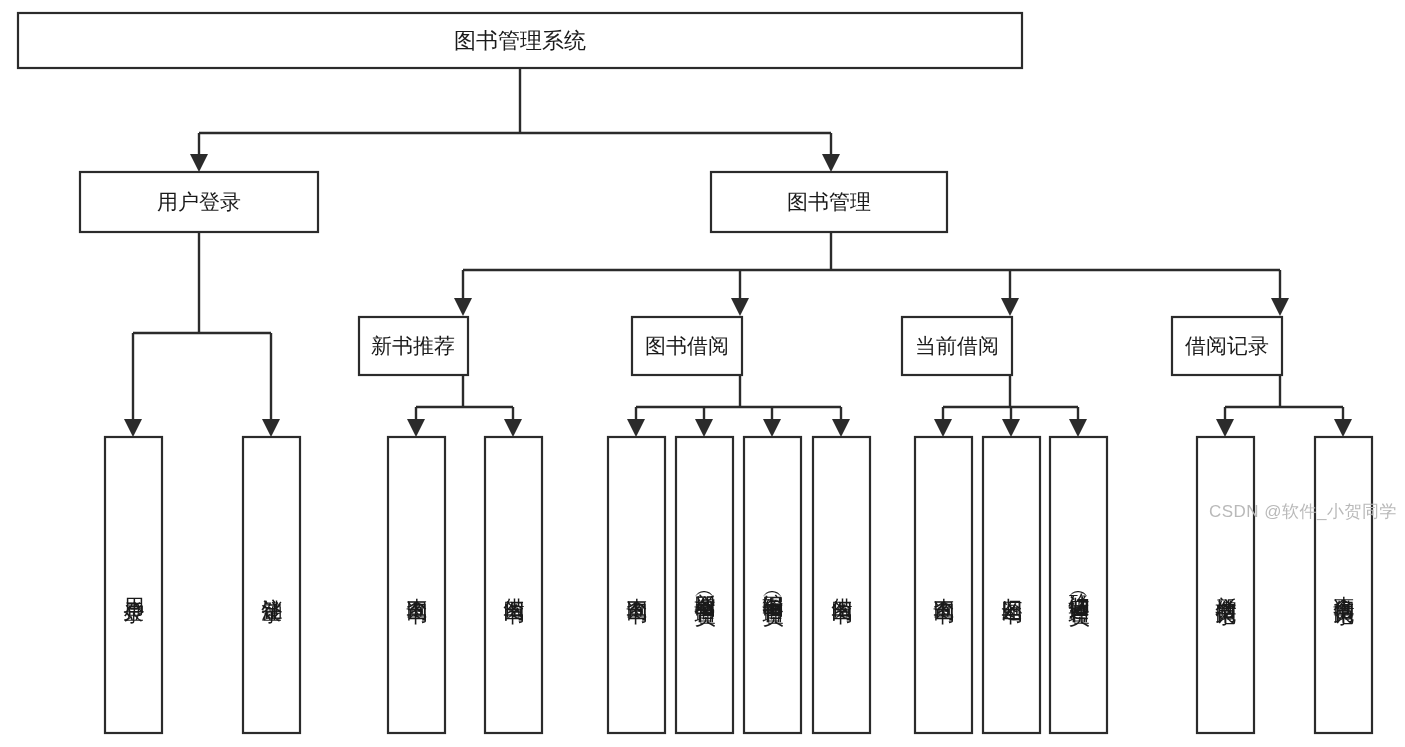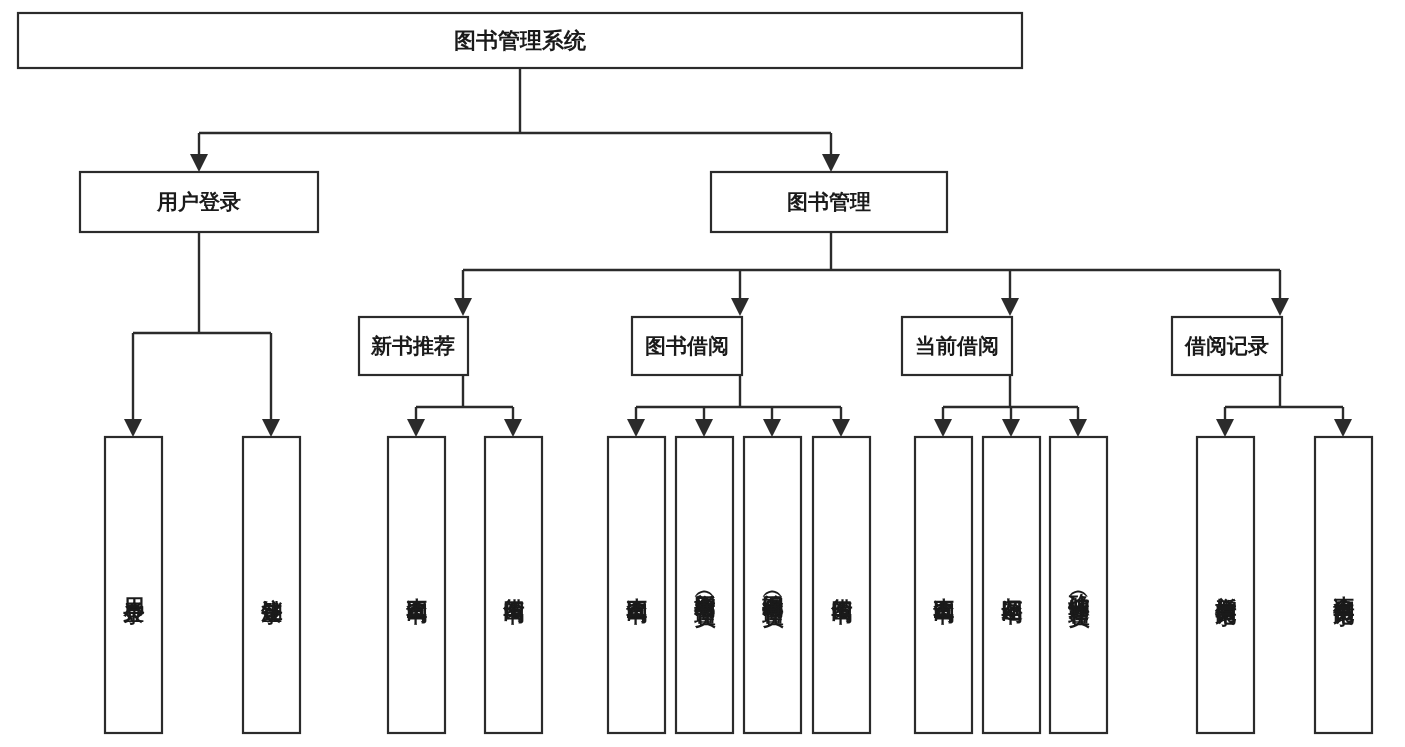--- a/index.html
+++ b/index.html
@@ -11,21 +11,20 @@
     width: 1405px;
     height: 747px;
     font-family: "Liberation Sans", "DejaVu Sans", sans-serif;
     overflow: hidden;
     position: relative;
   }
   #diagram-root {
     position: relative;
     width: 1405px;
     height: 529px;
-    font-weight: bold;
   }
   svg.diagram-canvas {
     position: absolute;
     left: 0;
     top: 0;
     width: 1405px;
     height: 747px;
   }
   .node-box {
     fill: #ffffff;
@@ -244,14 +243,15 @@
     <span class="leaf-label">确认归还（管理员）</span>
   </div>
 
   <div class="leaf-label-wrap" style="left:1197px; top:437px; width:57px; height:296px;">
     <span class="leaf-label">新增借阅记录</span>
   </div>
   <div class="leaf-label-wrap" style="left:1315px; top:437px; width:57px; height:296px;">
     <span class="leaf-label">查询借阅记录</span>
   </div>
 
+  <div class="watermark">CSDN @软件_小贺同学</div>
 
 </div>
 
 </body></html>

